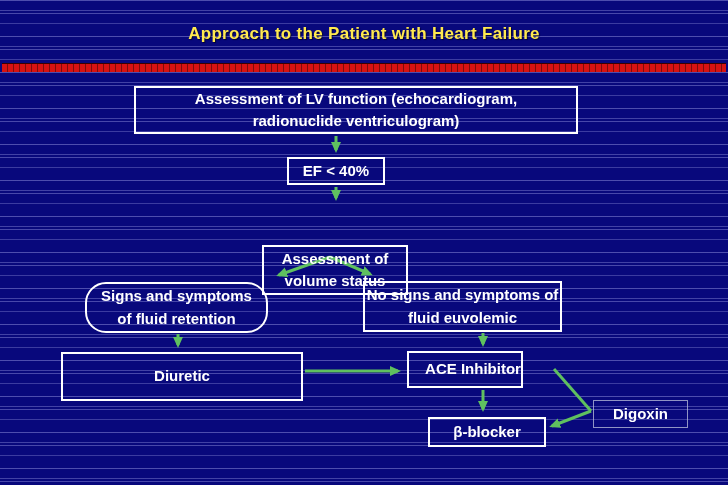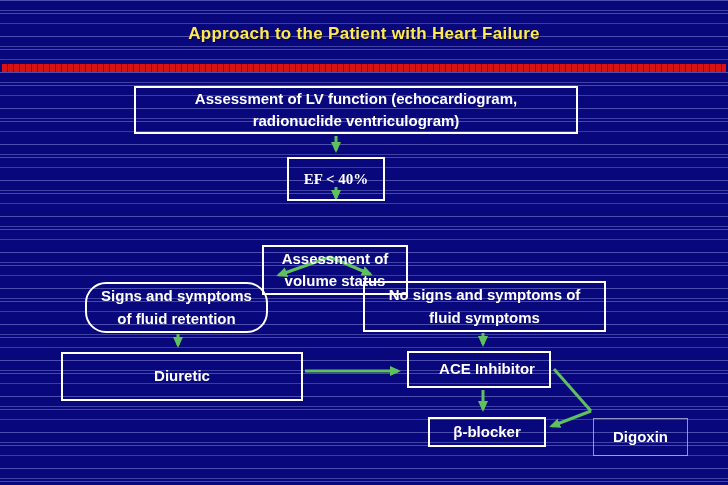--- a/index.html
+++ b/index.html
@@ -39,28 +39,28 @@
     color:#ffffff;
     font-weight:bold;
     font-size:15px;
     line-height:1.5;
     display:flex;flex-direction:column;
     justify-content:center;
     text-align:center;
   }
   .node span{display:block;white-space:nowrap;}
   .node-lv        {left:134px;top:86px; width:444px;height:48px;line-height:1.45;}
-  .node-ef        {left:287px;top:157px;width:98px; height:44px;font-family:Liberation Serif, serif;}
+  .node-ef        {left:287px;top:157px;width:98px; height:28px;}
   .node-volume    {left:262px;top:205px;width:146px;height:50px;margin-top:40px;}
   .node-fluid     {left:85px; top:282px;width:183px;height:51px;border-radius:21px;}
-  .node-nofluid   {left:363px;top:281px;width:243px;height:51px;}
+  .node-nofluid   {left:363px;top:281px;width:199px;height:51px;}
   .node-diuretic  {left:61px; top:352px;width:242px;height:49px;}
-  .node-ace       {left:407px;top:351px;width:144px;height:37px;padding-left:16px;}
+  .node-ace       {left:407px;top:351px;width:116px;height:37px;padding-left:16px;}
   .node-beta      {left:428px;top:417px;width:118px;height:30px;}
-  .node-digoxin   {left:593px;top:418px;width:95px; height:38px;
+  .node-digoxin   {left:593px;top:400px;width:95px; height:28px;
                    border:1px solid rgba(190,195,220,.75);}
   .arrows{position:absolute;left:0;top:0;width:728px;height:485px;pointer-events:none;}
 </style>
 </head>
 <body>
 
 <div class="slide">
 
   <div class="title">Approach to the Patient with Heart Failure</div>
 
@@ -100,21 +100,21 @@
     <span>volume status</span>
   </div>
 
   <div class="node node-fluid">
     <span>Signs and symptoms</span>
     <span>of fluid retention</span>
   </div>
 
   <div class="node node-nofluid">
     <span>No signs and symptoms of</span>
-    <span>fluid symptoms</span>
+    <span>fluid euvolemic</span>
   </div>
 
   <div class="node node-diuretic">
     <span>Diuretic</span>
   </div>
 
   <div class="node node-ace">
     <span>ACE Inhibitor</span>
   </div>
 

